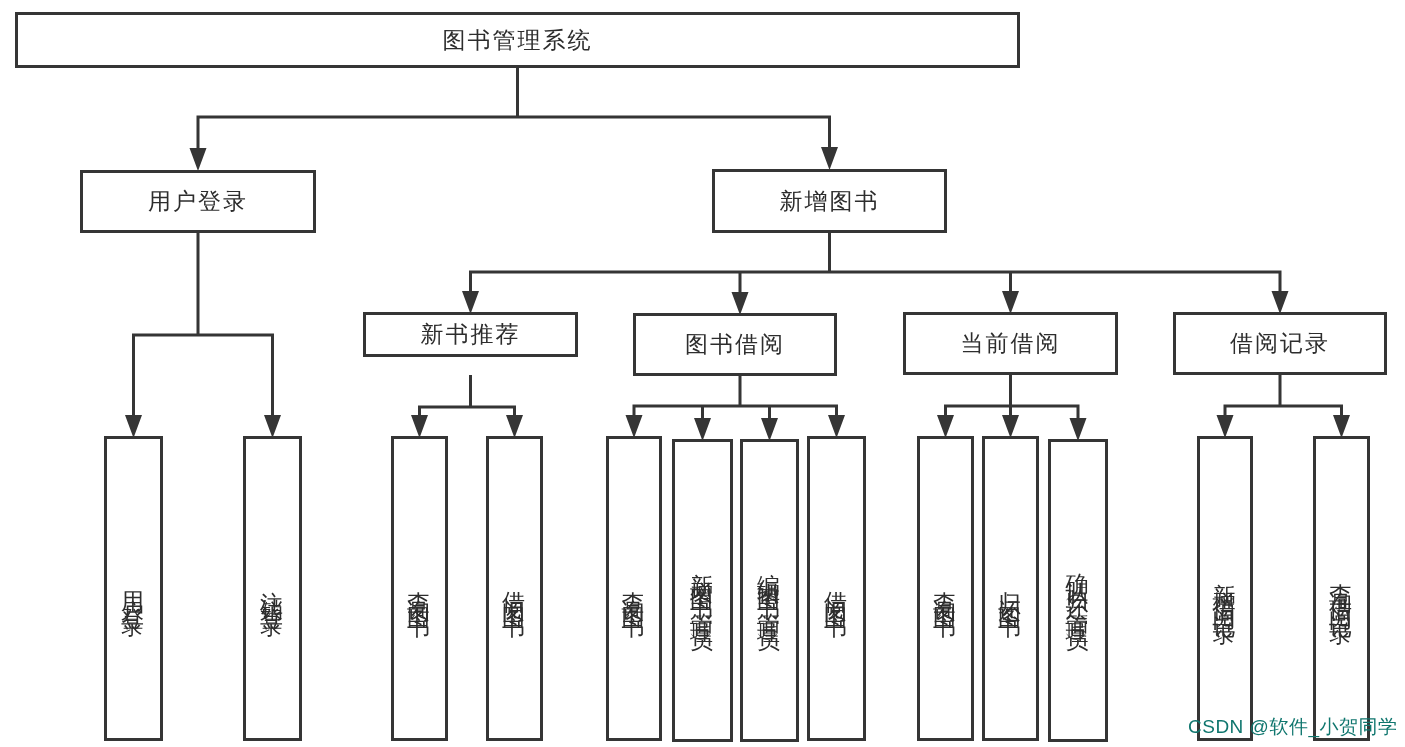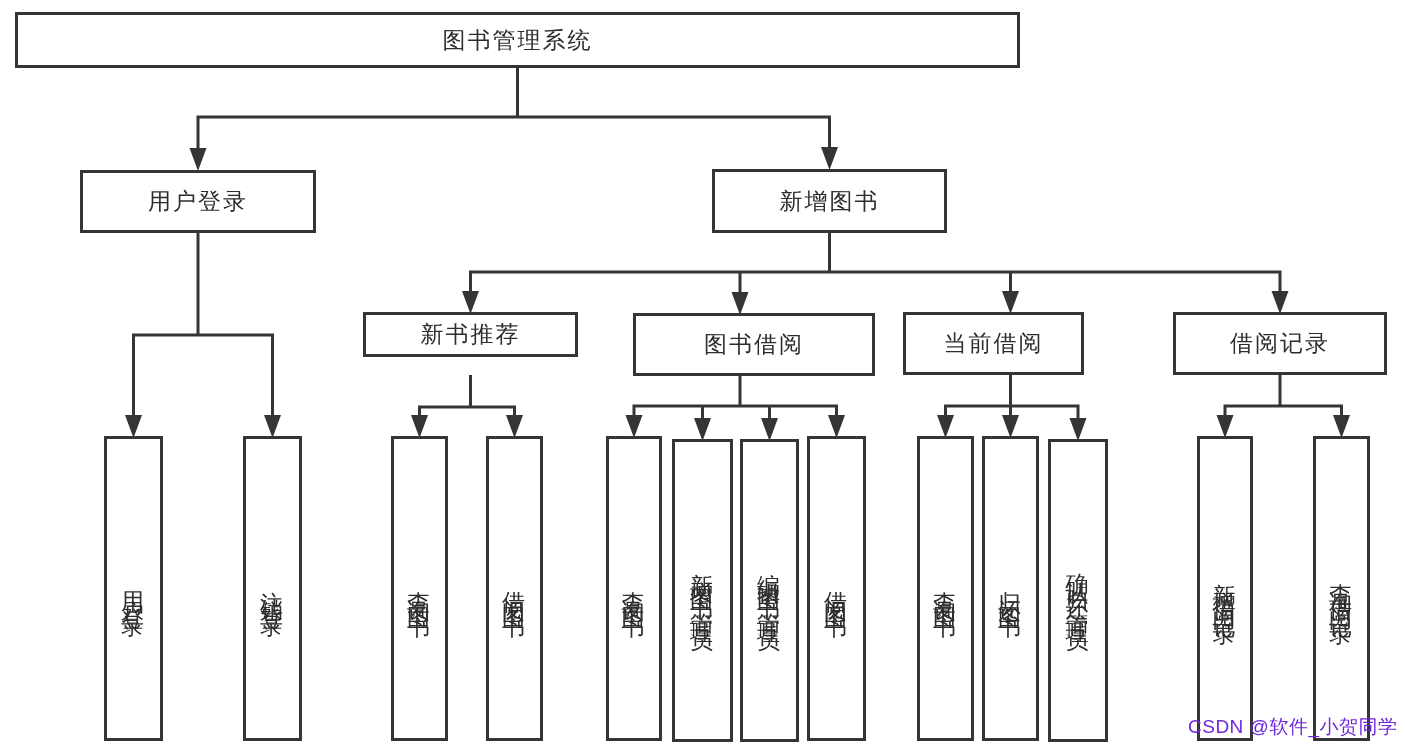--- a/index.html
+++ b/index.html
@@ -27,21 +27,21 @@
   .v{
     writing-mode:vertical-lr;
     text-orientation:mixed;
     letter-spacing:8px;
     white-space:normal;
   }
   .watermark{
     position:absolute;
     left:1188px;top:714px;
     font-size:19px;
-    color:#6d28d9;
+    color:#0f766e;
     letter-spacing:0.5px;
     white-space:nowrap;
     z-index:5;
   }
 </style>
 </head>
 <body>
 
 <div class="stage">
 
@@ -111,24 +111,24 @@
   <div class="box" style="left:80px;top:170px;width:236px;height:63px">
     <span class="lbl">用户登录</span>
   </div>
   <div class="box" style="left:712px;top:169px;width:235px;height:64px">
     <span class="lbl">新增图书</span>
   </div>
 
   <div class="box" style="left:363px;top:312px;width:215px;height:45px">
     <span class="lbl">新书推荐</span>
   </div>
-  <div class="box" style="left:633px;top:313px;width:242px;height:63px">
+  <div class="box" style="left:633px;top:313px;width:204px;height:63px">
     <span class="lbl">图书借阅</span>
   </div>
-  <div class="box" style="left:903px;top:312px;width:181px;height:63px">
+  <div class="box" style="left:903px;top:312px;width:215px;height:63px">
     <span class="lbl">当前借阅</span>
   </div>
   <div class="box" style="left:1173px;top:312px;width:214px;height:63px">
     <span class="lbl">借阅记录</span>
   </div>
 
   <div class="box" style="left:104px;top:436px;width:59px;height:305px">
     <span class="lbl v">用户登录</span>
   </div>
   <div class="box" style="left:243px;top:436px;width:59px;height:305px">

